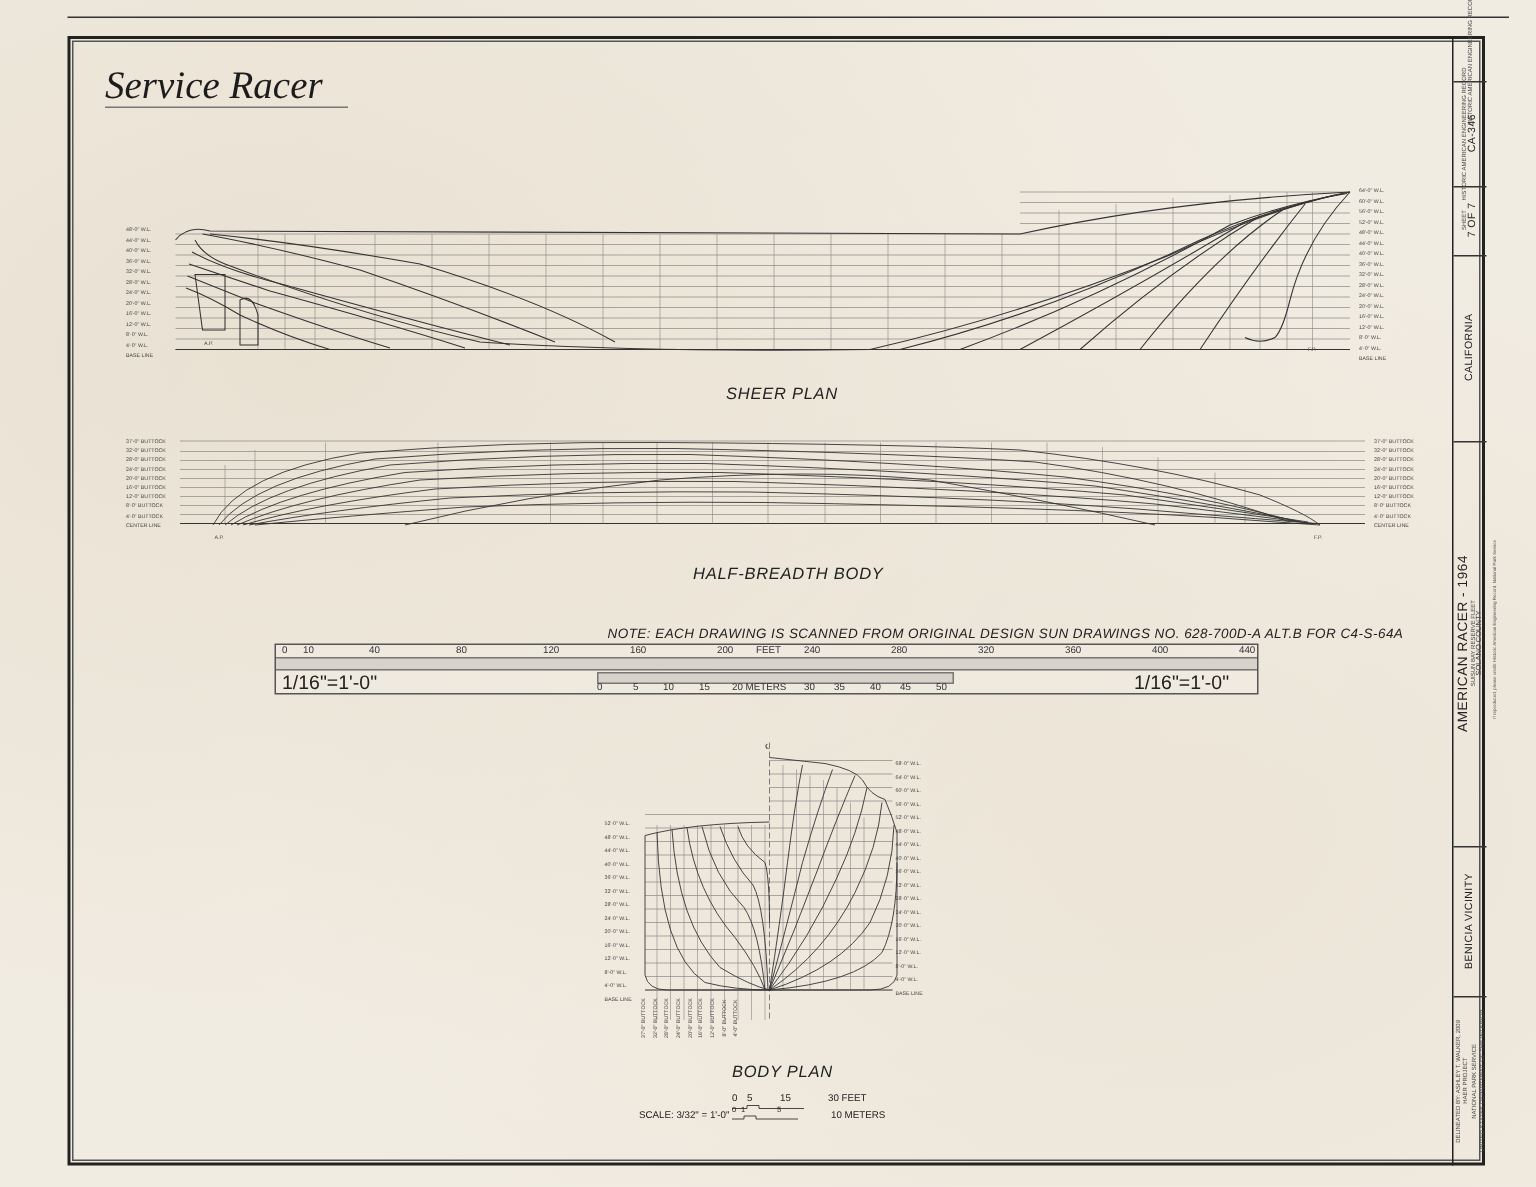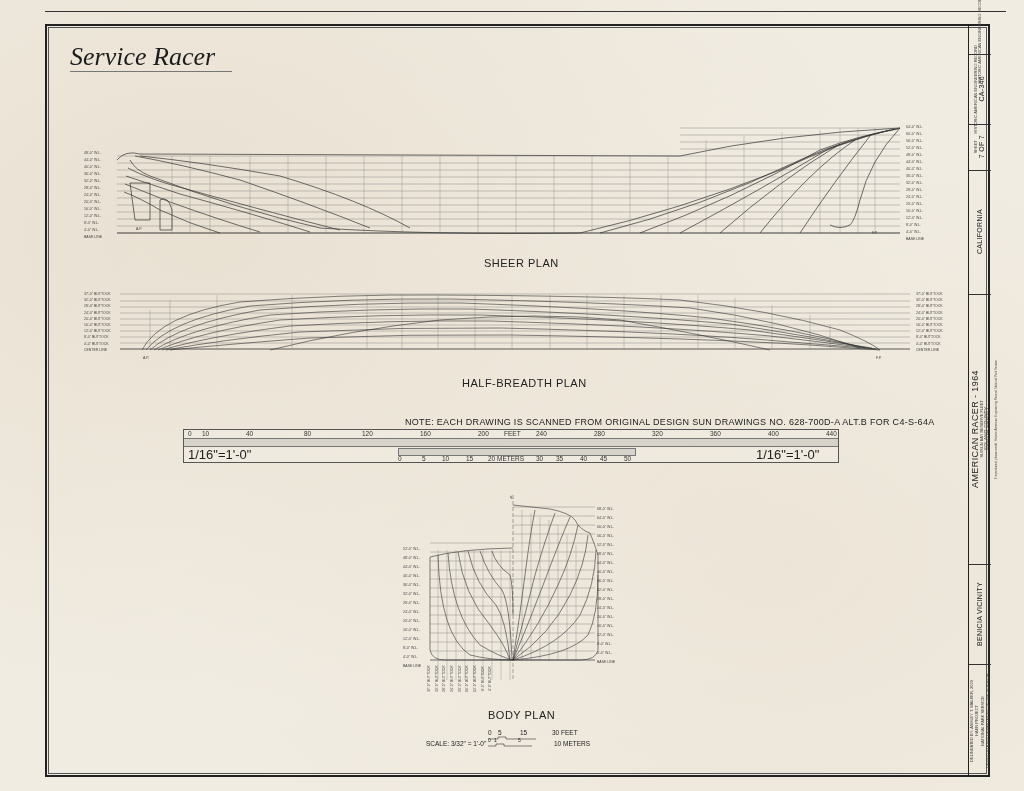--- a/index.html
+++ b/index.html
@@ -16,22 +16,22 @@
   .sheet-frame { position:absolute; left:45px; top:24px; width:945px; height:753px; border:2px solid #222; box-sizing:border-box; }
   .sheet-frame-inner { position:absolute; left:48px; top:27px; width:939px; height:747px; border:1px solid #555; box-sizing:border-box; }
   .title-block { position:absolute; left:968px; top:24px; width:22px; height:753px; border-left:1px solid #222; }
   .tb-cell { position:absolute; left:0; width:22px; border-bottom:1px solid #333; display:flex; align-items:center; justify-content:center; }
   .vtext { writing-mode:vertical-rl; transform:rotate(180deg); white-space:nowrap; text-align:center; line-height:1.05; }
   .tb-small { font-size:4px; color:#444; }
   .tb-med { font-size:7px; color:#222; letter-spacing:0.3px; }
   .tb-big { font-size:9px; color:#222; letter-spacing:0.4px; }
   .title { position:absolute; left:70px; top:42px; font-family:"Liberation Serif", serif; font-style:italic; font-size:26px; color:#1c1c1c; }
   .title-rule { position:absolute; left:70px; top:71px; width:162px; border-top:1px solid #777; }
-  .caption { position:absolute; font-size:11px; letter-spacing:0.5px; color:#222; }
-  .note { position:absolute; left:405px; top:417px; font-size:9px; letter-spacing:0.3px; color:#222; white-space:nowrap; }
+  .caption { position:absolute; font-size:11px; letter-spacing:0.5px; color:#222;font-style:italic; }
+  .note { position:absolute; left:405px; top:417px; font-size:9px; letter-spacing:0.3px; color:#222; white-space:nowrap;font-style:italic; }
   .scalebar { position:absolute; left:183px; top:429px; width:656px; height:34px; border:1px solid #555; box-sizing:border-box; background:rgba(255,255,255,0.15); }
   .scale-ticks-top { position:absolute; left:0; top:8px; width:100%; height:7px; background:#d8d3ca; border-top:1px solid #777; border-bottom:1px solid #777; }
   .scale-label { position:absolute; font-size:6.5px; color:#333; }
   .scale-big { position:absolute; font-size:13px; color:#222; top:17px; }
   .scale-ticks-bot { position:absolute; left:214px; top:18px; width:236px; height:6px; background:#d8d3ca; border:1px solid #777; }
   svg.drawing { position:absolute; overflow:visible; }
   .bp-scale { position:absolute; font-size:6.5px; color:#222; }
 </style>
 </head>
 <body>
@@ -218,21 +218,21 @@
     <div>20'-0" BUTTOCK</div>
     <div>16'-0" BUTTOCK</div>
     <div>12'-0" BUTTOCK</div>
     <div>8'-0" BUTTOCK</div>
     <div>4'-0" BUTTOCK</div>
     <div>CENTER LINE</div>
   </div>
 </div>
 <div style="position:absolute;left:143px;top:356px;font-size:3.5px;color:#444;">A.P.</div>
 <div style="position:absolute;left:876px;top:356px;font-size:3.5px;color:#444;">F.P.</div>
-<div class="caption" style="left:462px;top:377px;">HALF-BREADTH PLAN</div>
+<div class="caption" style="left:462px;top:377px;">HALF-BREADTH BODY</div>
 
 <div class="note">NOTE:  EACH DRAWING IS SCANNED FROM ORIGINAL DESIGN  SUN DRAWINGS NO. 628-700D-A ALT.B FOR C4-S-64A</div>
 <div class="scalebar">
   <div class="scale-ticks-top"></div>
   <span class="scale-label" style="left:4px;top:0;">0</span>
   <span class="scale-label" style="left:18px;top:0;">10</span>
   <span class="scale-label" style="left:62px;top:0;">40</span>
   <span class="scale-label" style="left:120px;top:0;">80</span>
   <span class="scale-label" style="left:178px;top:0;">120</span>
   <span class="scale-label" style="left:236px;top:0;">160</span>

